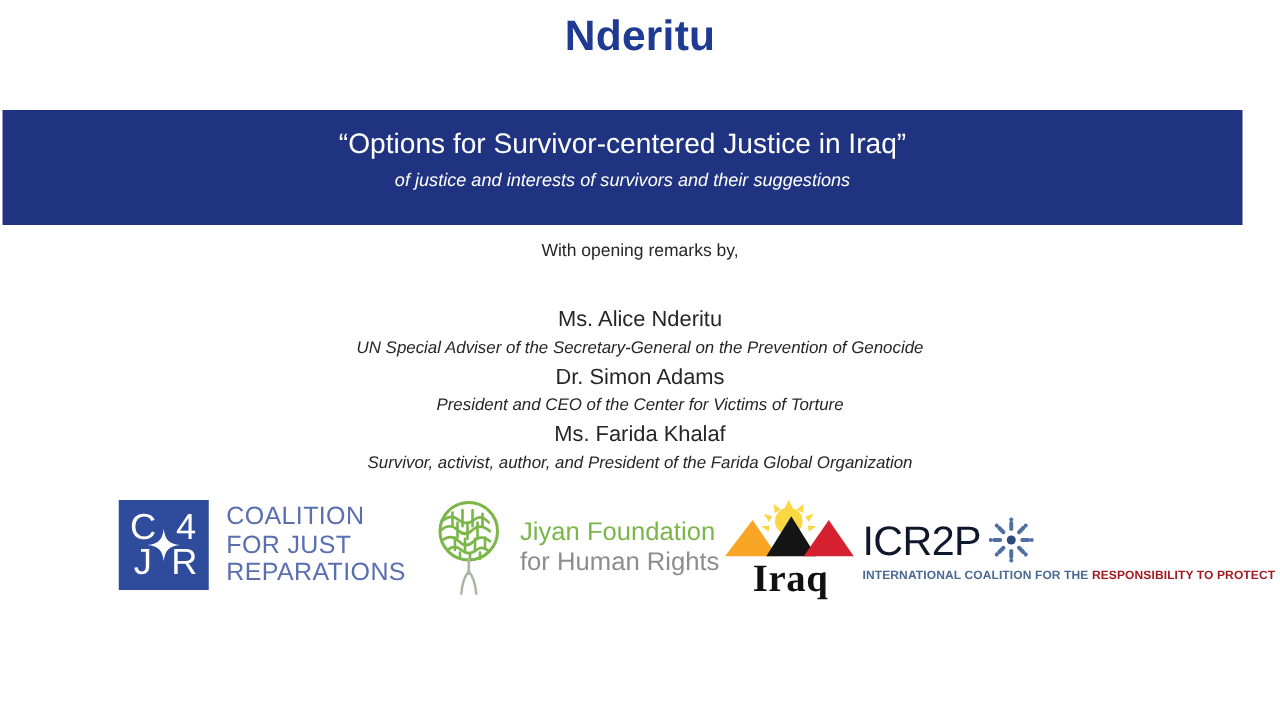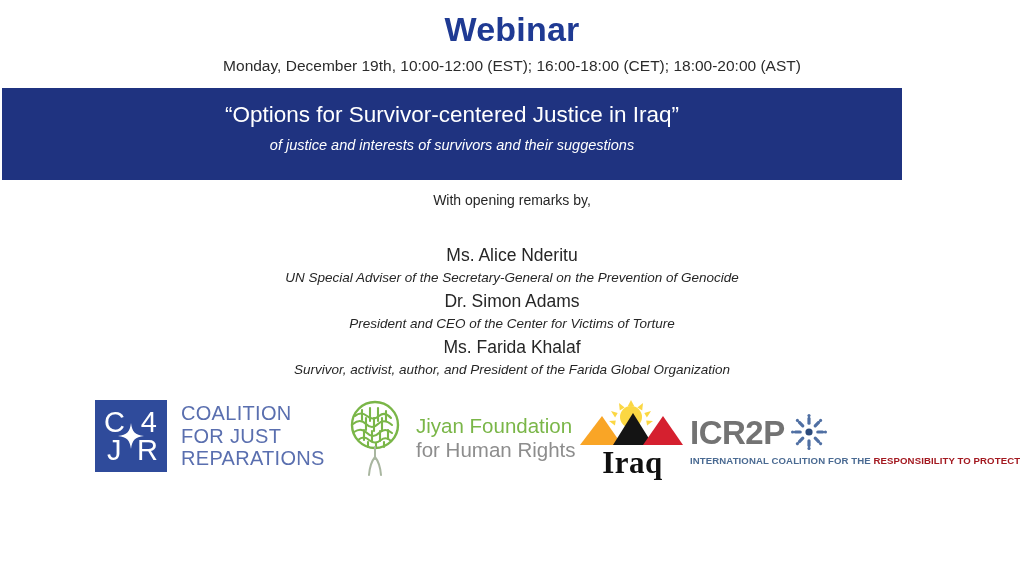--- a/index.html
+++ b/index.html
@@ -42,21 +42,21 @@
     color: #2b2b2b;
     margin-top: 8px;
     line-height: 1.2;
   }
 
   
   .banner {
     position: absolute;
     left: 2px;
     top: 88px;
-    width: 900px;
+    width: 992px;
     height: 92px;
     background: #1F3380;
     color: #ffffff;
     text-align: center;
     box-sizing: border-box;
     padding-top: 13px;
   }
   .banner-title {
     font-size: 22.5px;
     font-weight: normal;
@@ -211,23 +211,23 @@
     position: absolute;
     left: 690px;
     top: 20px;
   }
   .icr2p-top {
     display: flex;
     align-items: center;
   }
   .icr2p-word {
     font-family: "Liberation Sans", sans-serif;
-    font-weight: bold;
+    font-weight: normal;
     font-size: 33px;
-    color: #737373;
+    color: #0f172a;
     line-height: 1;
     letter-spacing: -0.5px;
   }
   .icr2p-mark {
     width: 40px;
     height: 40px;
     margin-left: 4px;
   }
   .icr2p-sub {
     margin-top: 3px;
@@ -238,22 +238,21 @@
   }
   .icr2p-sub .blue { color: #4A6A92; }
   .icr2p-sub .red  { color: #A31920; }
 </style>
 </head>
 <body>
 
 <div class="page">
 
   <div class="header">
-    <div class="webinar-title">Webinar</div>
-    <div class="datetime-line">Monday, December 19th, 10:00-12:00 (EST); 16:00-18:00 (CET); 18:00-20:00 (AST)</div>
+    <div class="webinar-title">Nderitu</div>
   </div>
 
   <div class="banner">
     <div class="banner-title">“Options for Survivor-centered Justice in Iraq”</div>
     <div class="banner-sub">
       <div>of justice and interests of survivors and their suggestions</div>
     </div>
   </div>
 
   <div class="speakers">

